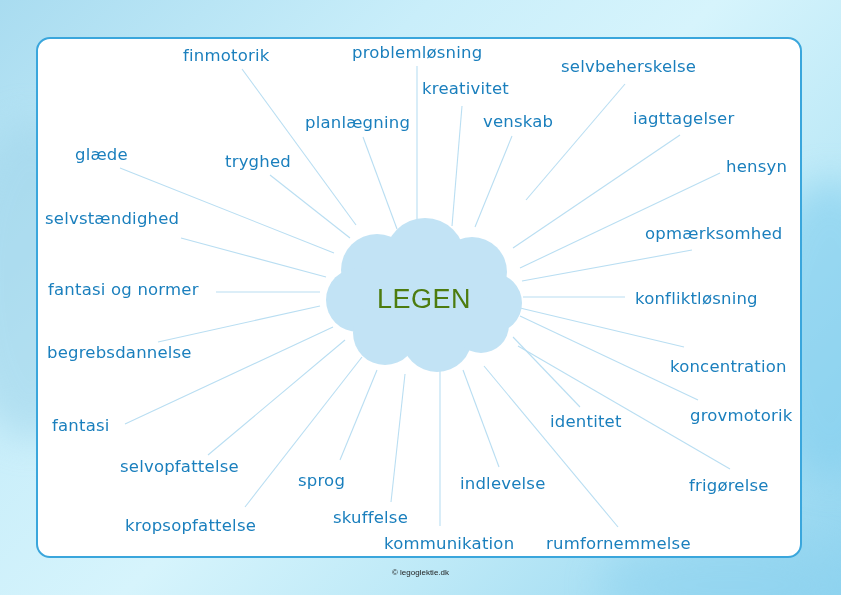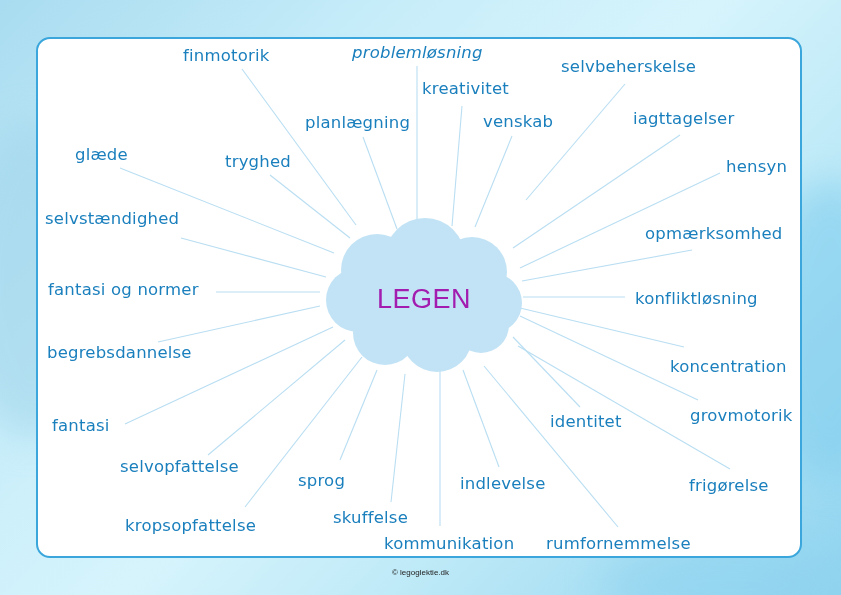--- a/index.html
+++ b/index.html
@@ -14,21 +14,21 @@
     background: #ffffff; border: 2.5px solid #3aa6dc; border-radius: 14px;
     box-sizing: border-box;
   }
   svg.lines { position: absolute; left: 0; top: 0; width: 841px; height: 595px; }
   .label {
     position: absolute; color: #1a7fbd; font-size: 16.5px; white-space: nowrap;
     letter-spacing: 0.2px; line-height: 1;
   }
   .center-title {
     position: absolute; left: 424px; top: 299px; transform: translate(-50%, -50%);
-    color: #a21caf; font-size: 27px; font-family: "Liberation Sans", sans-serif; letter-spacing: 0.5px;
+    color: #4d7c0f; font-size: 27px; font-family: "Liberation Sans", sans-serif; letter-spacing: 0.5px;
   }
   .footer {
     position: absolute; left: 0; width: 841px; top: 568px; text-align: center;
     font-size: 8px; color: #222; font-family: "Liberation Sans", sans-serif;
   }
 </style>
 </head>
 <body>
 
 <div class="bg-blob" style="left:-40px;top:120px;width:140px;height:320px;background:#9fd4ea;"></div>
@@ -77,21 +77,21 @@
     <circle cx="385" cy="333" r="32"></circle>
     <circle cx="437" cy="337" r="35"></circle>
     <circle cx="481" cy="325" r="28"></circle>
   </g>
 </svg>
 
 <div class="center-title">LEGEN</div>
 
 <div id="labels">
     <div class="label" style="left: 183px; top: 48px;">finmotorik</div>
-    <div class="label" style="left: 352px; top: 45px; font-style: italic;">problemløsning</div>
+    <div class="label" style="left: 352px; top: 45px;">problemløsning</div>
     <div class="label" style="left: 561px; top: 59px;">selvbeherskelse</div>
     <div class="label" style="left: 422px; top: 81px;">kreativitet</div>
     <div class="label" style="left: 305px; top: 115px;">planlægning</div>
     <div class="label" style="left: 483px; top: 114px;">venskab</div>
     <div class="label" style="left: 633px; top: 111px;">iagttagelser</div>
     <div class="label" style="left: 75px; top: 147px;">glæde</div>
     <div class="label" style="left: 225px; top: 154px;">tryghed</div>
     <div class="label" style="left: 726px; top: 159px;">hensyn</div>
     <div class="label" style="left: 45px; top: 211px;">selvstændighed</div>
     <div class="label" style="left: 645px; top: 226px;">opmærksomhed</div>

